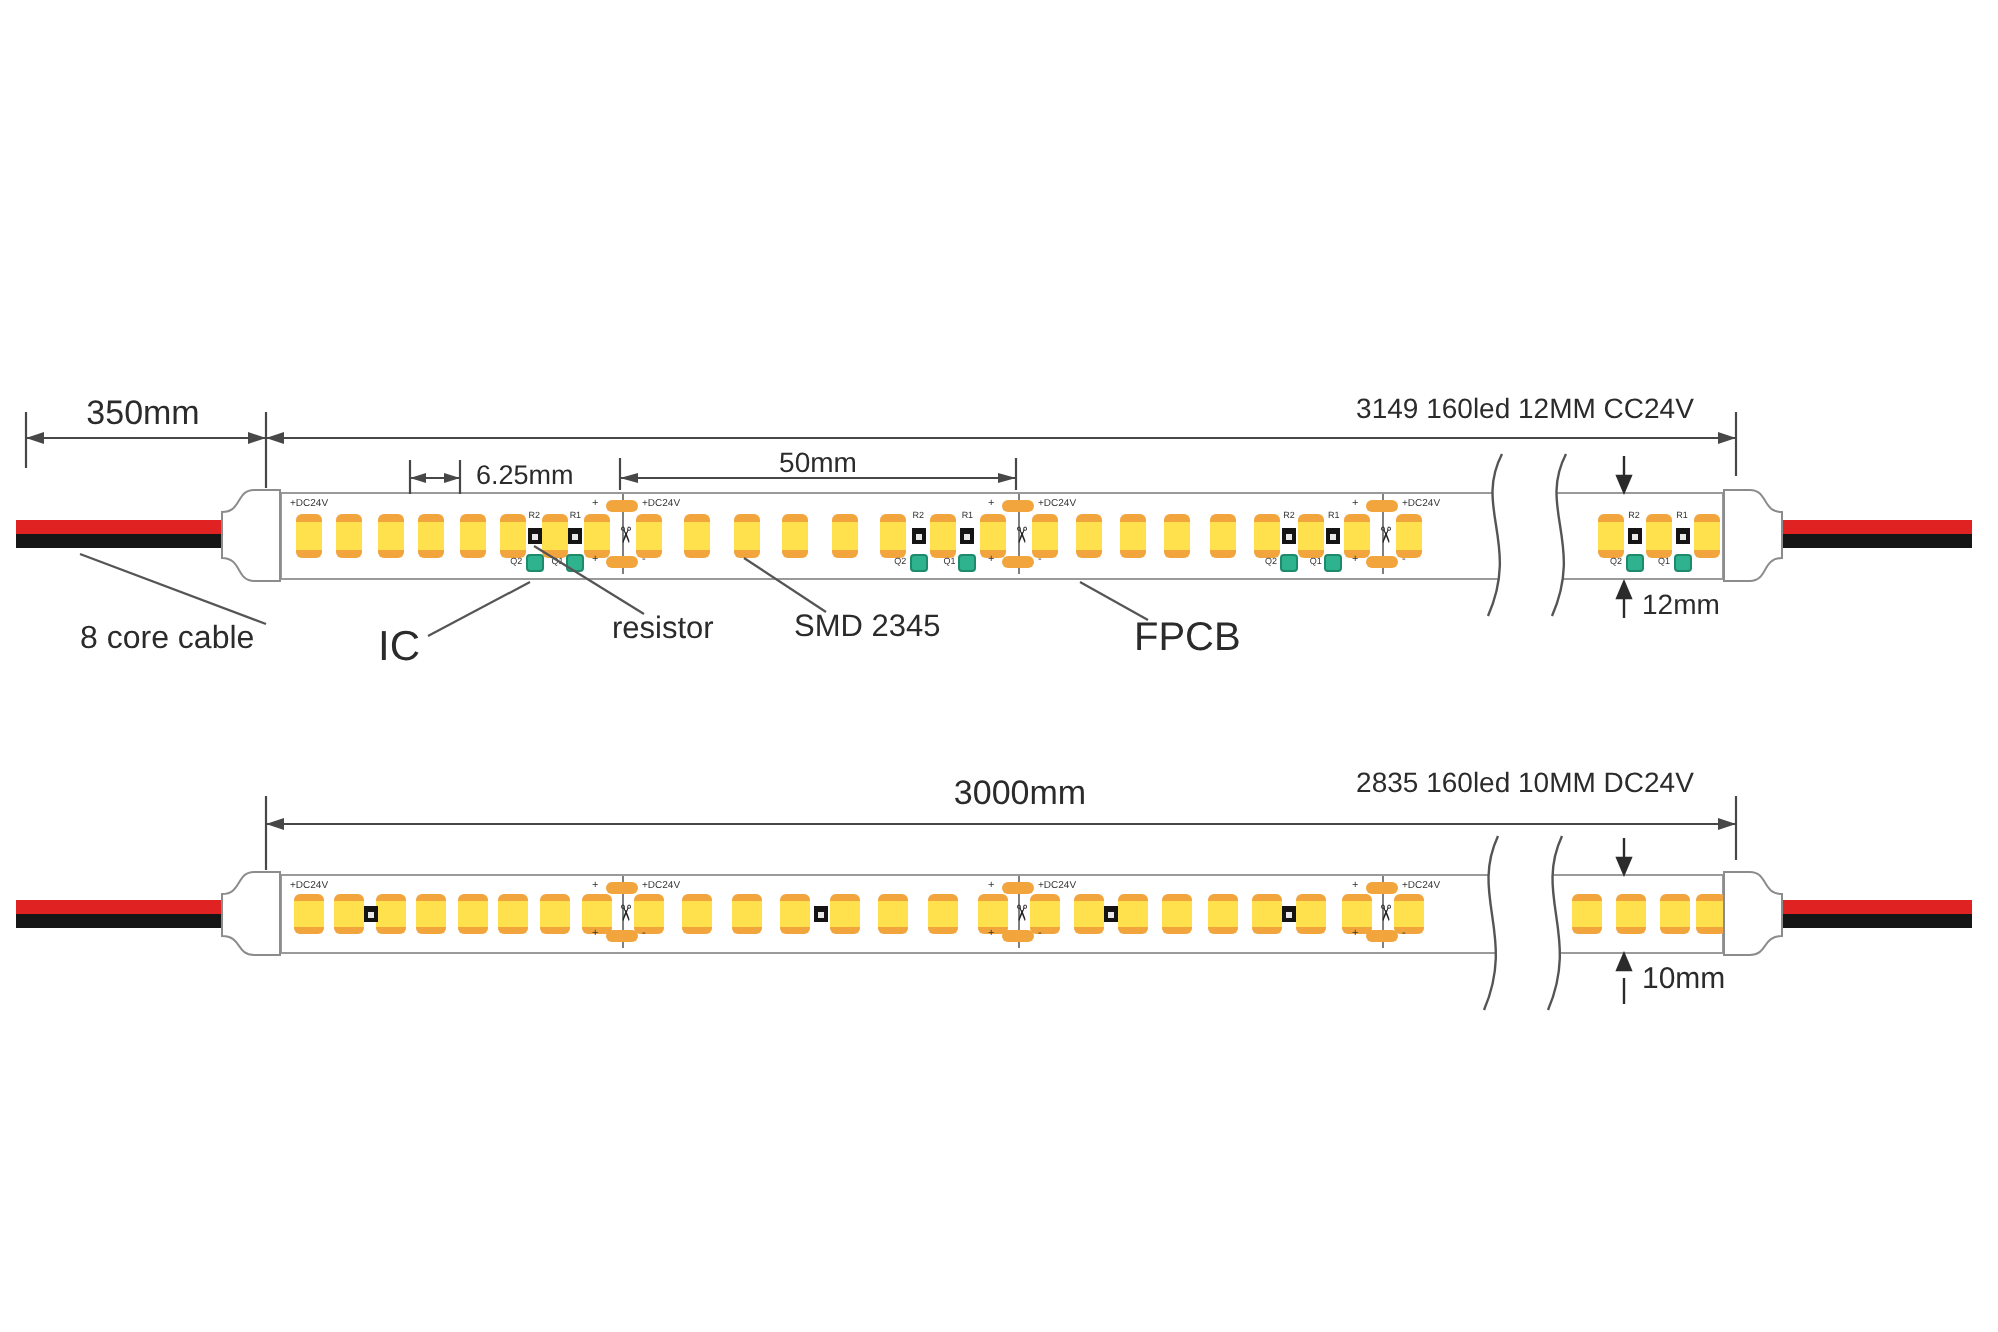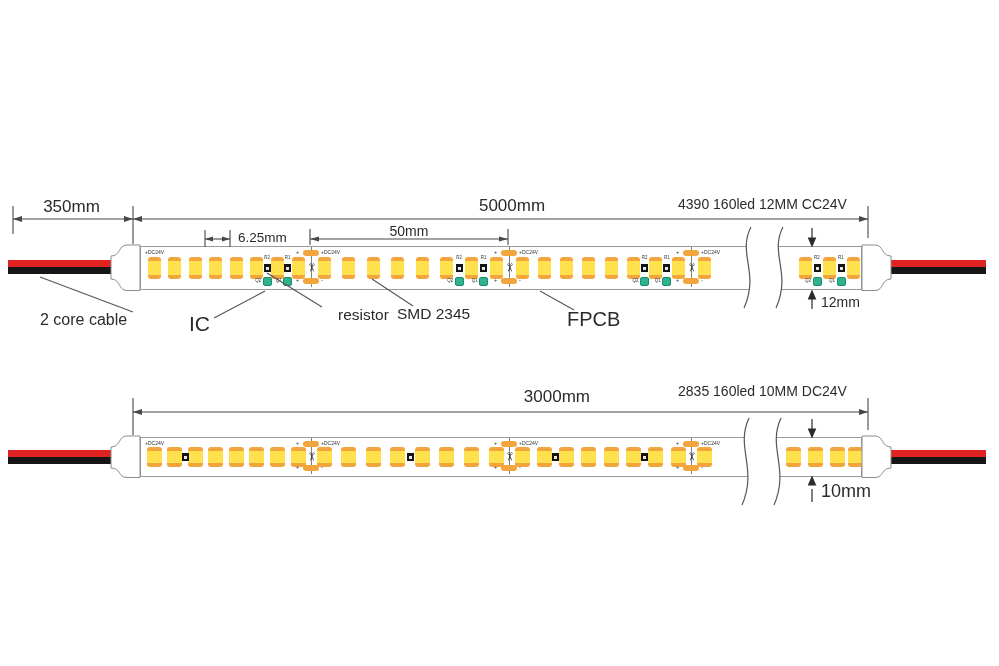--- a/index.html
+++ b/index.html
@@ -273,28 +273,27 @@
     <g stroke="#555" stroke-width="1.1">
       <line x1="40" y1="277" x2="133" y2="312"></line>
       <line x1="265" y1="291" x2="214" y2="318"></line>
       <line x1="267" y1="273" x2="322" y2="307"></line>
       <line x1="372" y1="279" x2="413" y2="306"></line>
       <line x1="540" y1="291" x2="574" y2="310"></line>
     </g>
   </svg>
 
   <div class="lbl center" style="left:10px;top:197px;width:123px;font-size:17px;">350mm</div>
-  <div class="lbl center" style="left:432px;top:196px;width:160px;font-size:17px;">5000mm</div>
-  <div class="lbl center" style="left:655px;top:196px;width:215px;font-size:14px;">4390  160led 12MM  CC24V</div>
+  <div class="lbl center" style="left:655px;top:196px;width:215px;font-size:14px;">3149  160led 12MM  CC24V</div>
   <div class="lbl" style="left:238px;top:230px;font-size:13.5px;">6.25mm</div>
   <div class="lbl center" style="left:369px;top:223px;width:80px;font-size:14px;">50mm</div>
   <div class="lbl" style="left:821px;top:294px;font-size:14px;">12mm</div>
 
-  <div class="lbl" style="left:40px;top:311px;font-size:16px;">2 core cable</div>
+  <div class="lbl" style="left:40px;top:311px;font-size:16px;">8 core cable</div>
   <div class="lbl" style="left:189px;top:312px;font-size:21px;">IC</div>
-  <div class="lbl" style="left:306px;top:306px;font-size:15.5px;margin-left:32px;">resistor</div>
+  <div class="lbl" style="left:306px;top:306px;font-size:15.5px;">resistor</div>
   <div class="lbl" style="left:397px;top:305px;font-size:15.5px;">SMD 2345</div>
   <div class="lbl" style="left:567px;top:308px;font-size:20px;">FPCB</div>
 
-  <div class="lbl center" style="left:430px;top:387px;width:160px;font-size:17px;text-align:right;">3000mm</div>
+  <div class="lbl center" style="left:430px;top:387px;width:160px;font-size:17px;">3000mm</div>
   <div class="lbl center" style="left:655px;top:383px;width:215px;font-size:14px;text-align:center;">2835  160led 10MM  DC24V</div>
-  <div class="lbl" style="left:821px;top:481px;font-size:18px;">10mm</div>
+  <div class="lbl" style="left:821px;top:481px;font-size:15px;">10mm</div>
 </div>
 
 </body></html>

